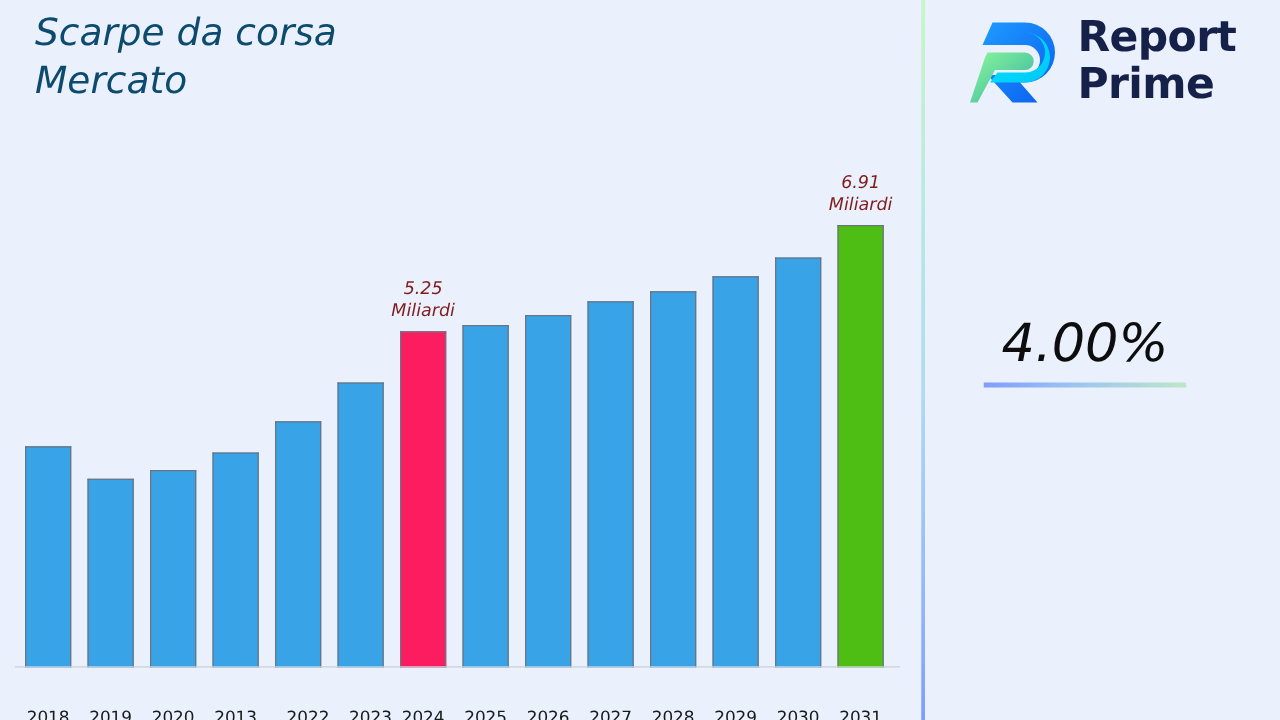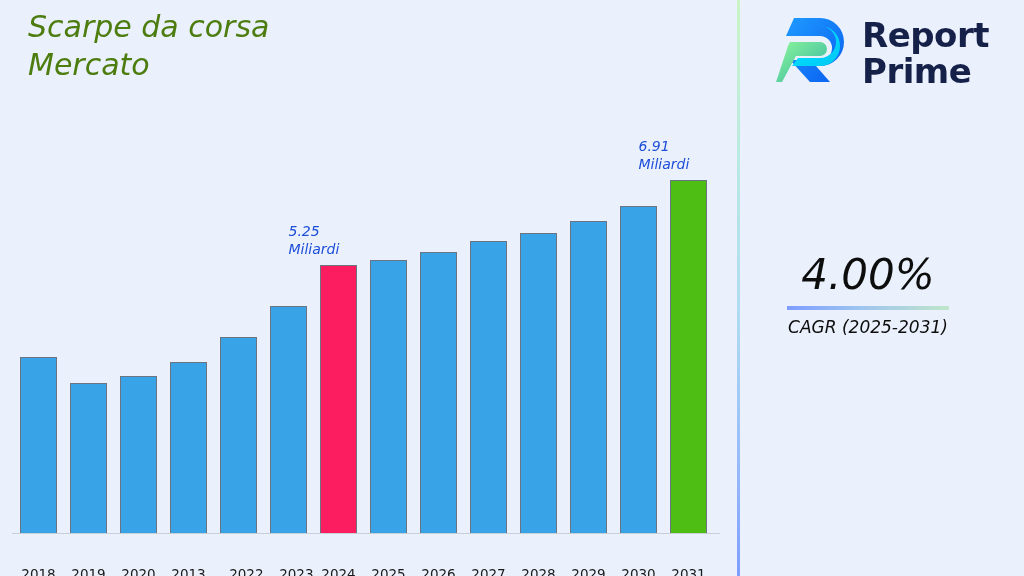--- a/index.html
+++ b/index.html
@@ -23,21 +23,21 @@
   }
 
   #chart-title {
     position: absolute;
     left: 28px;
     top: 8px;
     width: 420px;
     font-style: italic;
     font-size: 30px;
     line-height: 1.27;
-    color: #4d7c0f;
+    color: #0c4a6e;
     font-family: "DejaVu Sans", sans-serif;
     white-space: pre-line;
   }
 
   #plot {
     position: absolute;
     left: 0;
     top: 0;
     width: 738px;
     height: 534px;
@@ -57,24 +57,25 @@
     box-sizing: border-box;
     border: 1px solid #6b7480;
     border-bottom: none;
   }
   .bar.blue  { background: #39a3e8; }
   .bar.pink  { background: #fc1c60; }
   .bar.green { background: #4ebe15; }
 
   .bar-label {
     position: absolute;
+    text-align: center;
     font-style: italic;
     font-size: 14px;
     line-height: 1.25;
-    color: #1d4ed8;
+    color: #7f1d1d;
     white-space: pre-line;
     font-family: "DejaVu Sans", sans-serif;
   }
 
   .tick-label {
     position: absolute;
     top: 566px;
     text-align: center;
     font-size: 13.5px;
     color: #1a1a1a;
@@ -98,21 +99,21 @@
     top: 0;
     width: 284px;
     height: 576px;
   }
 
   #logo {
     position: absolute;
     left: 36px;
     top: 12px;
     display: flex;
-    align-items: flex-end;
+    align-items: flex-start;
     gap: 12px;
   }
   #logo-mark { width: 74px; height: 78px; display:block; }
   #logo-text {
     font-family: "DejaVu Sans", sans-serif;
     font-weight: bold;
     font-size: 34px;
     line-height: 1.08;
     color: #16214a;
     letter-spacing: -0.5px;
@@ -225,16 +226,15 @@
 
       <path d="M14 30 H44 a7 7 0 0 1 0 14 H20 L6 70 H0 L12 34 Z" fill="url(#gGreen)"></path>
     </svg>
     <div id="logo-text">Report
 Prime</div>
   </div>
 
   <div id="cagr-block">
     <div id="cagr-value">4.00%</div>
     <div id="cagr-rule"></div>
-    <div id="cagr-caption">CAGR (2025-2031)</div>
   </div>
 
 </div>
 
 </body></html>

